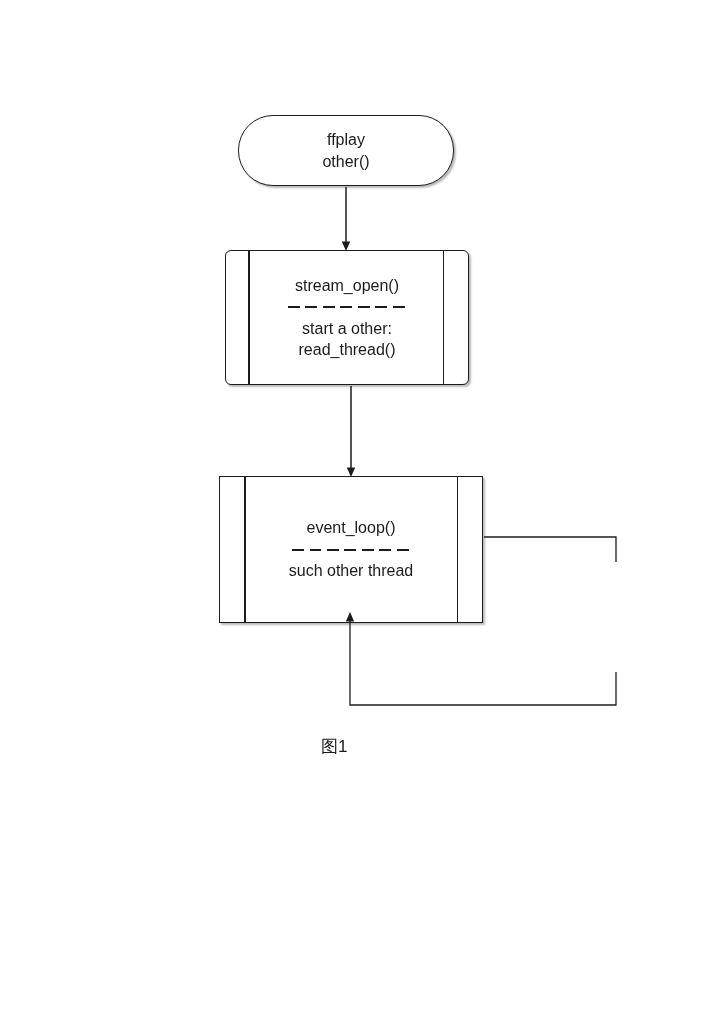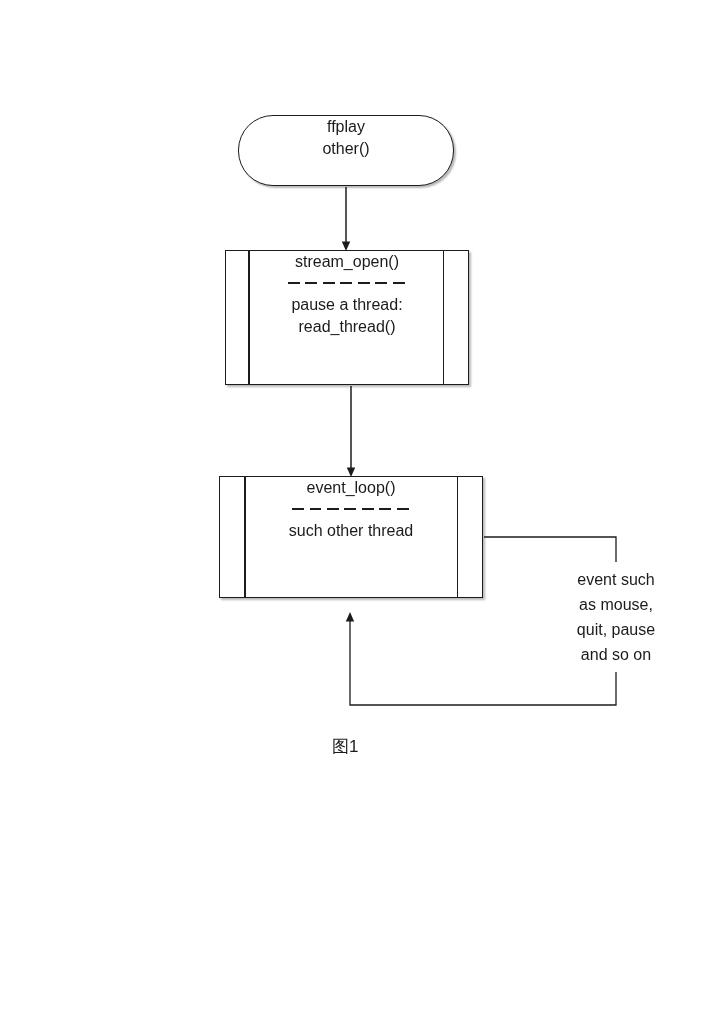--- a/index.html
+++ b/index.html
@@ -18,38 +18,38 @@
   }
   .shape {
     position: absolute;
     box-sizing: border-box;
     border: 1.5px solid #1c1c1c;
     background: #ffffff;
     box-shadow: 2px 2px 2px rgba(0,0,0,0.28);
     display: flex;
     flex-direction: column;
     align-items: center;
-    justify-content: flex-start;
+    justify-content: center;
     text-align: center;
     font-size: 16px;
     line-height: 21.5px;
   }
   #terminal {
     left: 238px; top: 115px;
     width: 216px; height: 71px;
     border-radius: 35px;
     line-height: 22px;
   }
   #process1 {
     left: 225px; top: 250px;
-    width: 244px; height: 135px;
+    width: 244px; height: 135px; border-radius: 6px;
   }
   #process2 {
     left: 219px; top: 476px;
-    width: 264px; height: 122px;
+    width: 264px; height: 147px;
   }
   .strip {
     position: absolute;
     top: 0; bottom: 0;
     width: 1.5px;
     background: #1c1c1c;
   }
   #process1 .strip-left  { left: 22px; }
   #process1 .strip-right { right: 24px; }
   #process2 .strip-left  { left: 24px; }
@@ -70,21 +70,21 @@
   #loop-label {
     position: absolute;
     left: 556px; top: 567px;
     width: 120px;
     text-align: center;
     font-size: 16px;
     line-height: 25px;
   }
   #figure-caption {
     position: absolute;
-    left: 332px; top: 736px;
+    left: 321px; top: 736px;
     font-size: 17px;
     line-height: 21px;
   }
   #connectors {
     position: absolute;
     left: 0; top: 0;
     pointer-events: none;
   }
 </style>
 </head>
@@ -97,40 +97,34 @@
     <div class="txt-line">other()</div>
   </div>
 
   <div id="process1" class="shape">
     <div class="strip strip-left"></div>
     <div class="strip strip-right"></div>
     <div class="txt-line">stream_open()</div>
     <div class="dash-row">
         <div class="dash-line"></div>
       </div>
-    <div class="txt-line">pause a thread:</div>
+    <div class="txt-line">start a other:</div>
     <div class="txt-line">read_thread()</div>
   </div>
 
   <div id="process2" class="shape">
     <div class="strip strip-left"></div>
     <div class="strip strip-right"></div>
     <div class="txt-line">event_loop()</div>
     <div class="dash-row">
         <div class="dash-line"></div>
       </div>
     <div class="txt-line">such other thread</div>
   </div>
 
-  <div id="loop-label">
-    <div class="txt-line">event such</div>
-    <div class="txt-line">as mouse,</div>
-    <div class="txt-line">quit, pause</div>
-    <div class="txt-line">and so on</div>
-  </div>
 
   <div id="figure-caption">图1</div>
 
   <svg id="connectors" width="720" height="1011" viewBox="0 0 720 1011">
 
     <g>
       <line x1="346" y1="187" x2="346" y2="243" stroke="#1c1c1c" stroke-width="1.5"></line>
       <polygon points="346,251 341.8,241.5 350.2,241.5" fill="#1c1c1c"></polygon>
     </g>
 

